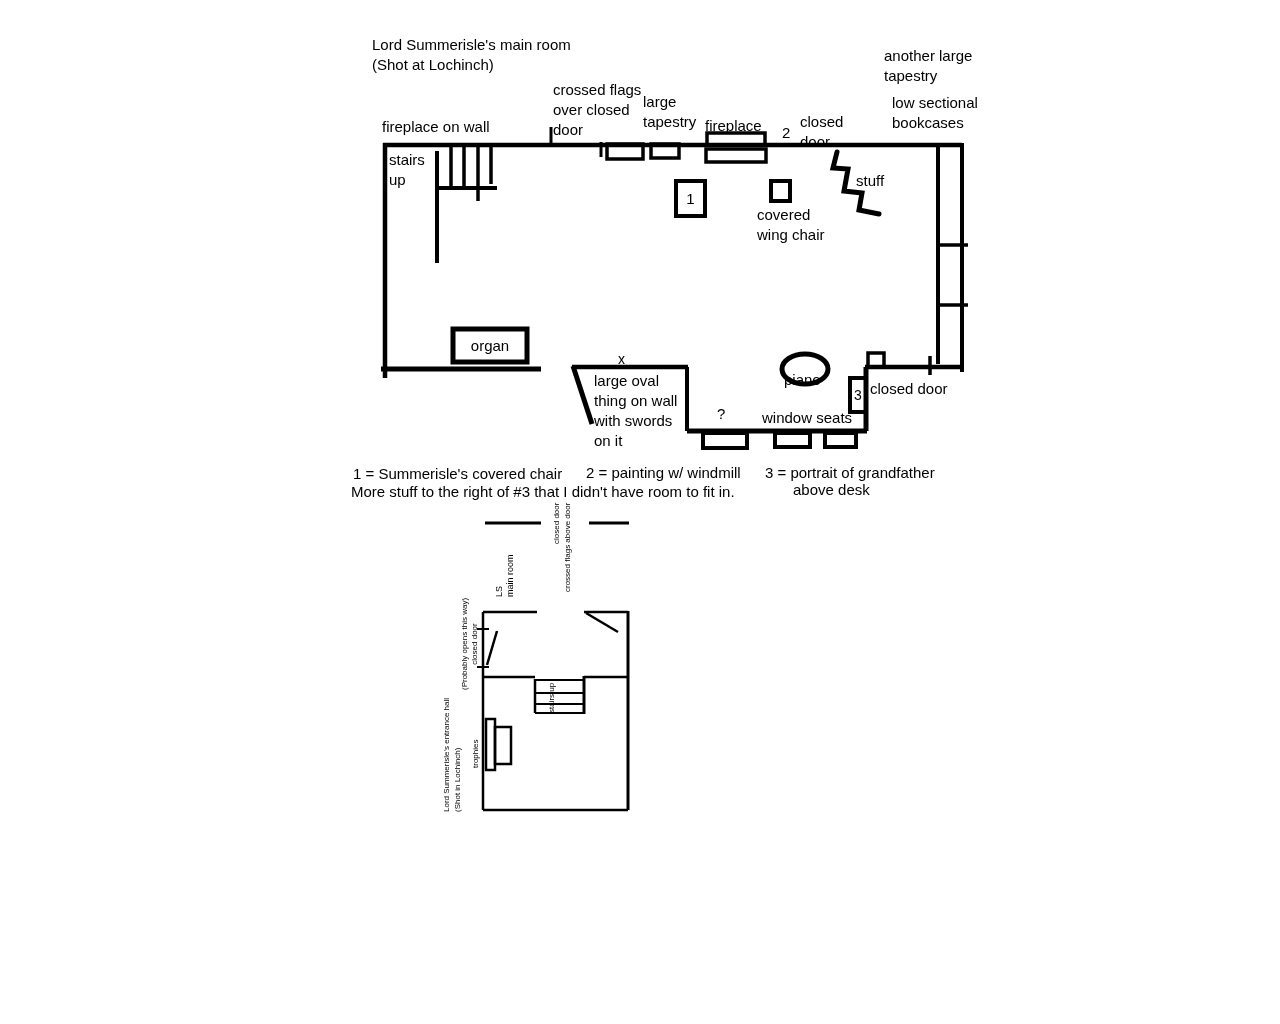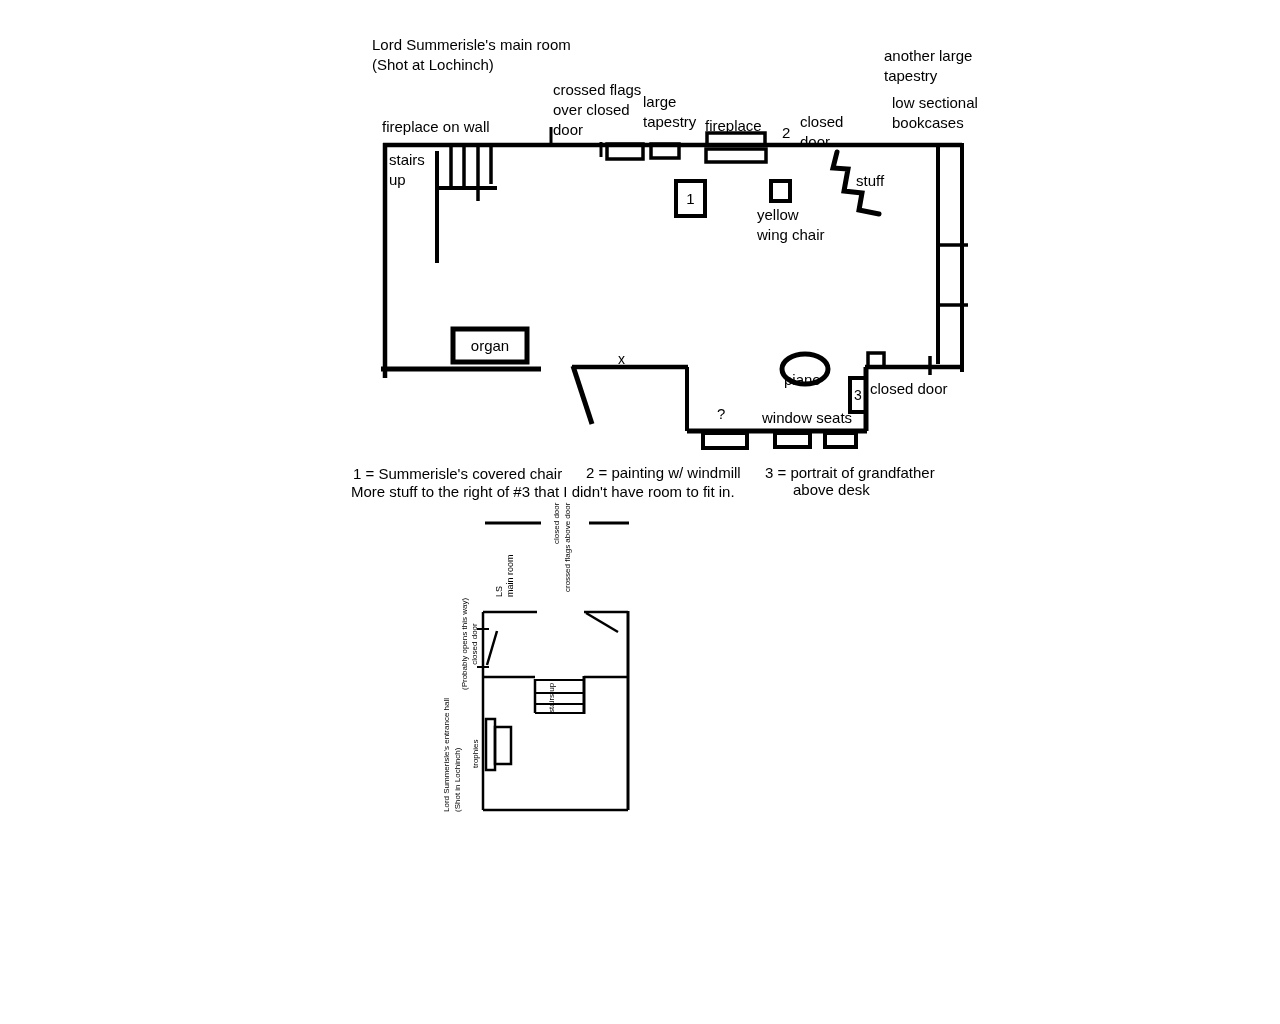--- a/index.html
+++ b/index.html
@@ -155,25 +155,29 @@
   <div class="lbl" style="left:705px; top:116px;">fireplace</div>
   <div class="lbl" style="left:782px; top:123px;">2</div>
   <div class="lbl" style="left:800px; top:104px;margin-top:8px;">closed
 door</div>
   <div class="lbl" style="left:884px; top:46px;">another large
 tapestry</div>
   <div class="lbl" style="left:879px; top:93px;margin-left:13px;">low sectional
 bookcases</div>
   <div class="lbl" style="left:856px; top:171px;">stuff</div>
   <div class="boxlbl" style="left:676px; top:181px; width:29px; height:35px;">1</div>
-  <div class="lbl" style="left:757px; top:205px;">yellow
+  <div class="lbl" style="left:757px; top:205px;">covered
 wing chair</div>
   <div class="boxlbl" style="left:453px; top:329px; width:74px; height:33px;">organ</div>
   <div class="lbl" style="left:784px; top:333px;margin-top:37px;">piano</div>
   <div class="lbl small" style="left:618px; top:349px;">x</div>
+  <div class="lbl" style="left:594px; top:371px;">large oval
+thing on wall
+with swords
+on it</div>
   <div class="lbl" style="left:717px; top:404px;">?</div>
   <div class="lbl" style="left:762px; top:408px;">window seats</div>
   <div class="boxlbl small" style="left:850px; top:378px; width:16px; height:34px;">3</div>
   <div class="lbl" style="left:870px; top:379px;">closed door</div>
 
   <div class="lbl" style="left:353px; top:464px;">1 = Summerisle's covered chair</div>
   <div class="lbl" style="left:586px; top:463px;">2 = painting w/ windmill</div>
   <div class="lbl" style="left:765px; top:463px;">3 = portrait of grandfather</div>
   <div class="lbl" style="left:793px; top:480px;">above desk</div>
   <div class="lbl" style="left:351px; top:482px;">More stuff to the right of #3 that I didn't have room to fit in.</div>

